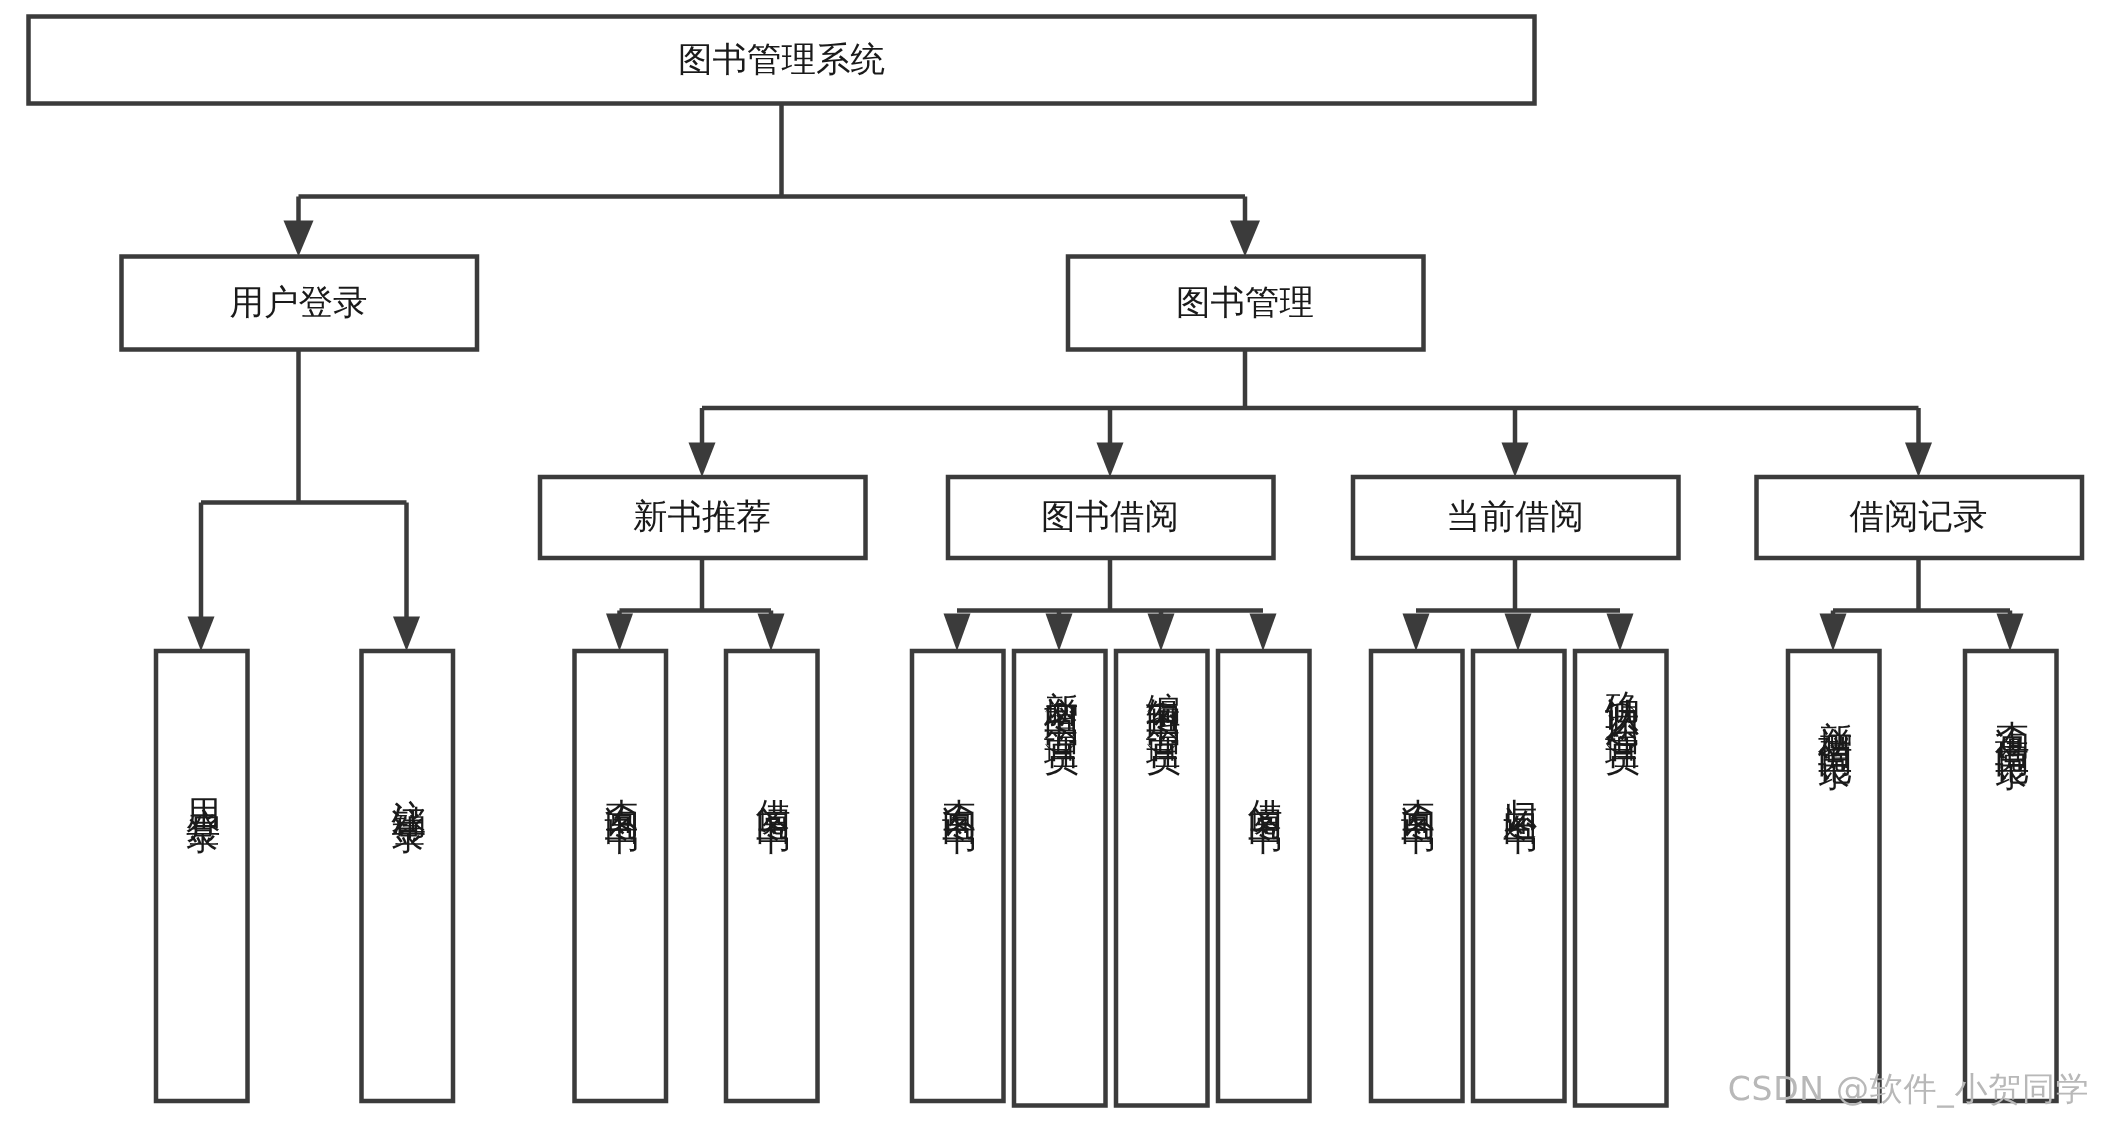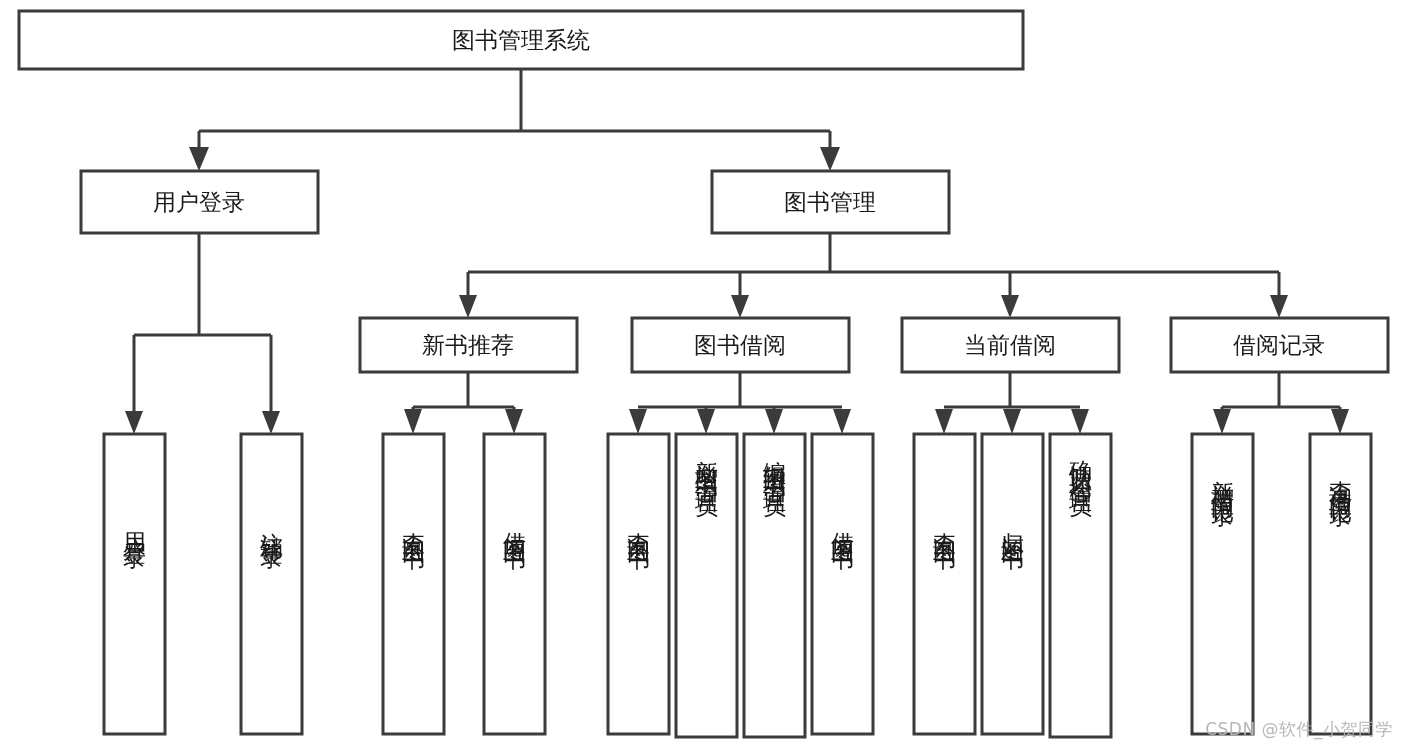--- a/index.html
+++ b/index.html
@@ -62,21 +62,21 @@
     line-height: 1;
     letter-spacing: 5px;
     color: #1a1a1a;
     white-space: nowrap;
   }
   .watermark {
     position: absolute;
     right: 12px;
     bottom: 6px;
     font-family: "DejaVu Sans", "Liberation Sans", sans-serif;
-    font-size: 17px;
+    font-size: 22px;
     color: #b8b8b8;
     letter-spacing: 0.5px;
     white-space: nowrap;
   }
 </style>
 </head>
 <body>
 
 <div id="diagram-root">
 

